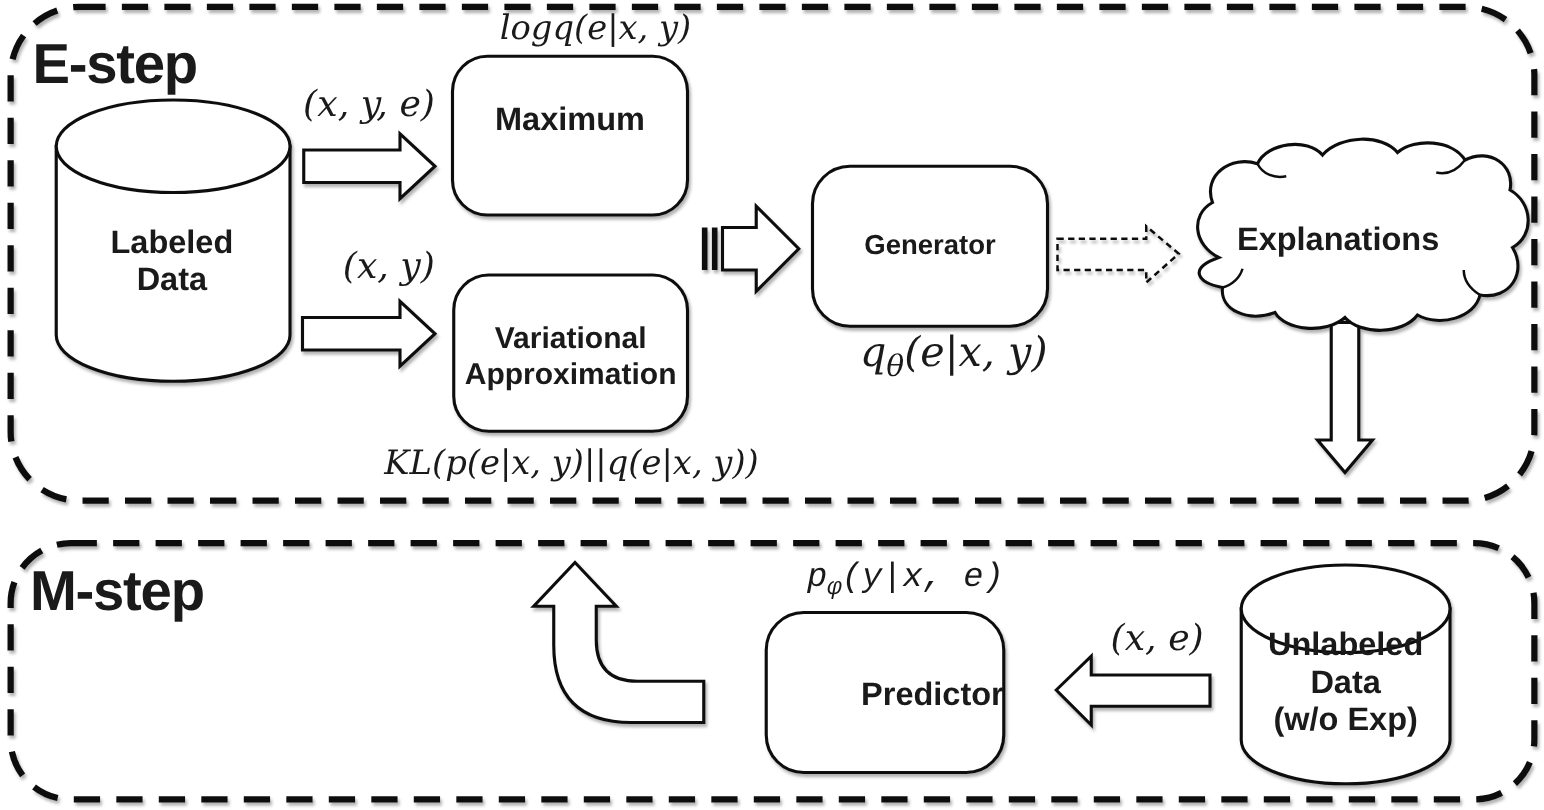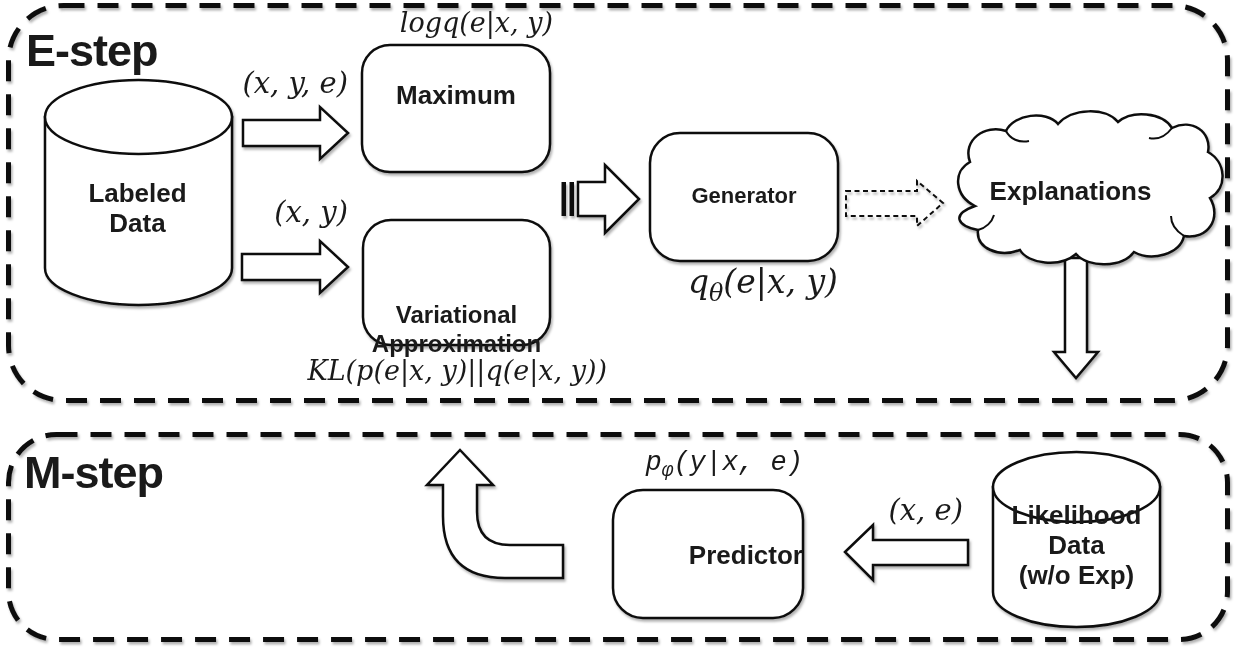--- a/index.html
+++ b/index.html
@@ -86,21 +86,21 @@
 <div class="lbl math" style="left:240px;top:68px;width:108px;font-size:29px;">(x, y, e)</div>
 
 <div class="lbl math" style="left:373px;top:9px;width:180px;font-size:27px;">logq(e|x, y)</div>
 
 <div class="lbl box-label" style="left:362px;top:80px;width:188px;font-size:26px;line-height:31px;">
   <div>Maximum</div>
 </div>
 
 <div class="lbl math" style="left:240px;top:197px;width:108px;font-size:29px;">(x, y)</div>
 
-<div class="lbl box-label" style="left:363px;top:256px;width:187px;font-size:24px;line-height:29px;margin-top:44px;">
+<div class="lbl box-label" style="left:363px;top:256px;width:187px;font-size:24px;line-height:29px;">
   <div>Variational</div>
   <div>Approximation</div>
 </div>
 
 <div class="lbl math" style="left:307px;top:357px;width:300px;font-size:27px;">KL(p(e|x, y)||q(e|x, y))</div>
 
 <div class="lbl box-label" style="left:650px;top:183px;width:188px;font-size:22px;">Generator</div>
 
 <div class="lbl math" style="left:650px;top:265px;width:188px;font-size:33px;"><span>q</span><sub>θ</sub><span>(e|x, y)</span></div>
 
@@ -108,16 +108,16 @@
 
 <div class="lbl step-title" style="left:24px;top:450px;">M-step</div>
 
 <div class="lbl math" style="left:613px;top:449px;width:190px;font-size:27px;font-family:Liberation Mono, monospace;"><span>p</span><sub>φ</sub><span>(y|x, e)</span></div>
 
 <div class="lbl box-label" style="left:613px;top:540px;width:190px;font-size:26px;text-align:right;">Predictor</div>
 
 <div class="lbl math" style="left:873px;top:495px;width:90px;font-size:29px;">(x, e)</div>
 
 <div class="lbl box-label" style="left:993px;top:500px;width:167px;font-size:26px;line-height:30px;">
-  <div>Likelihood</div>
+  <div>Unlabeled</div>
   <div>Data</div>
   <div>(w/o Exp)</div>
 </div>
 
 </body></html>

